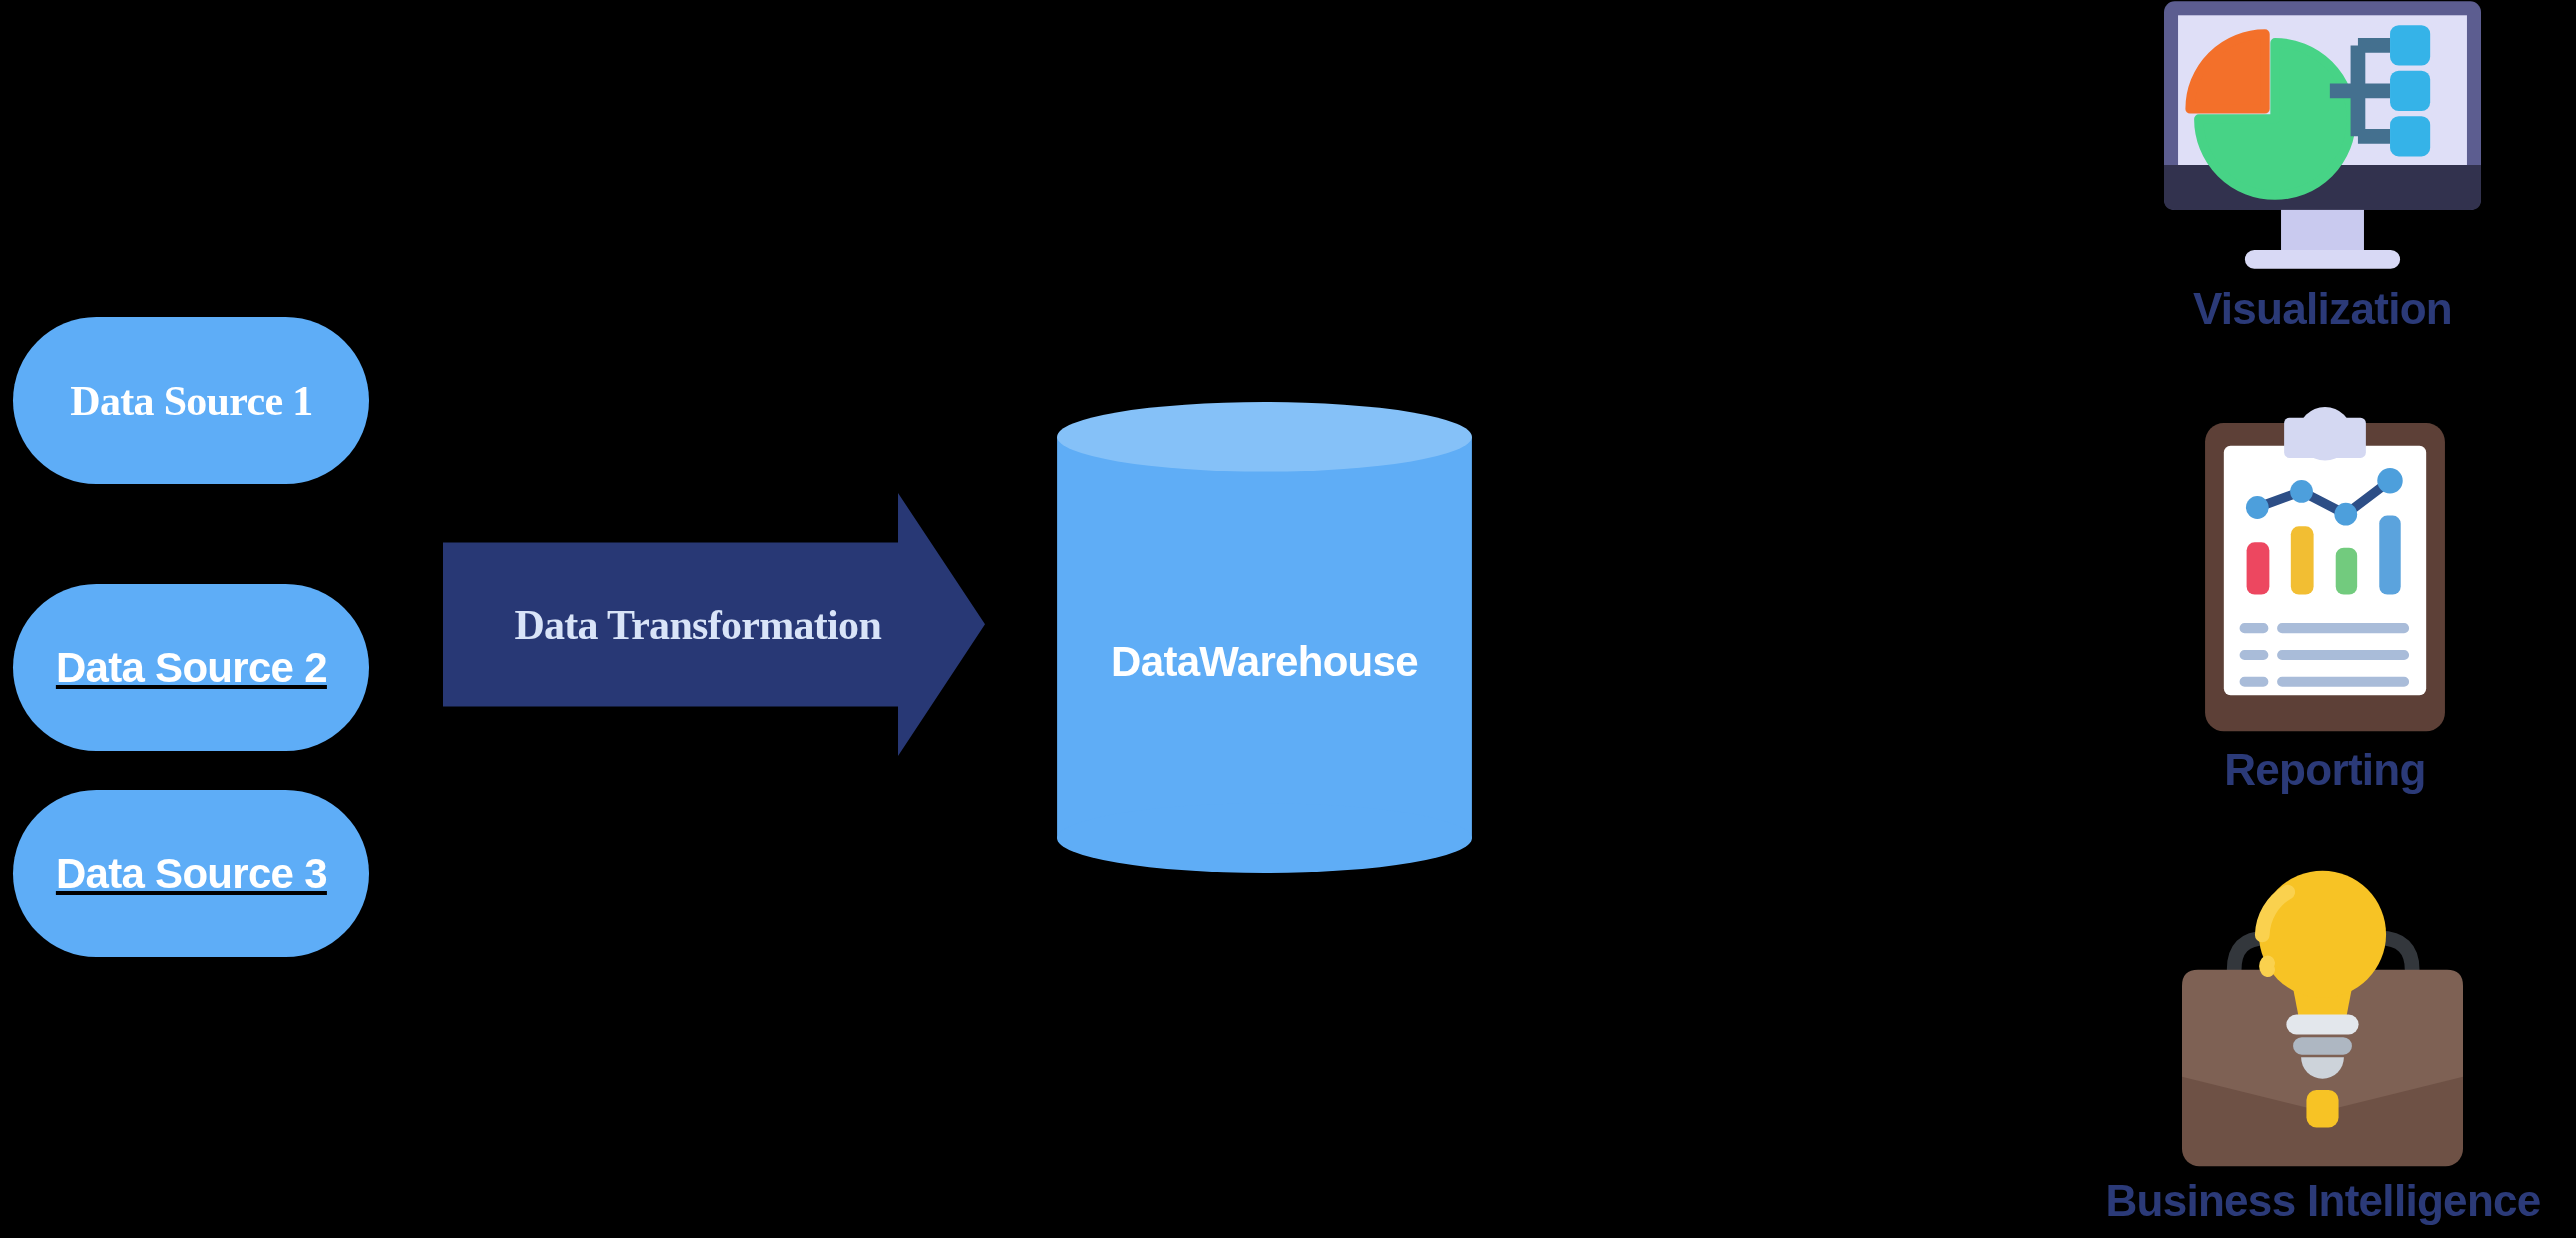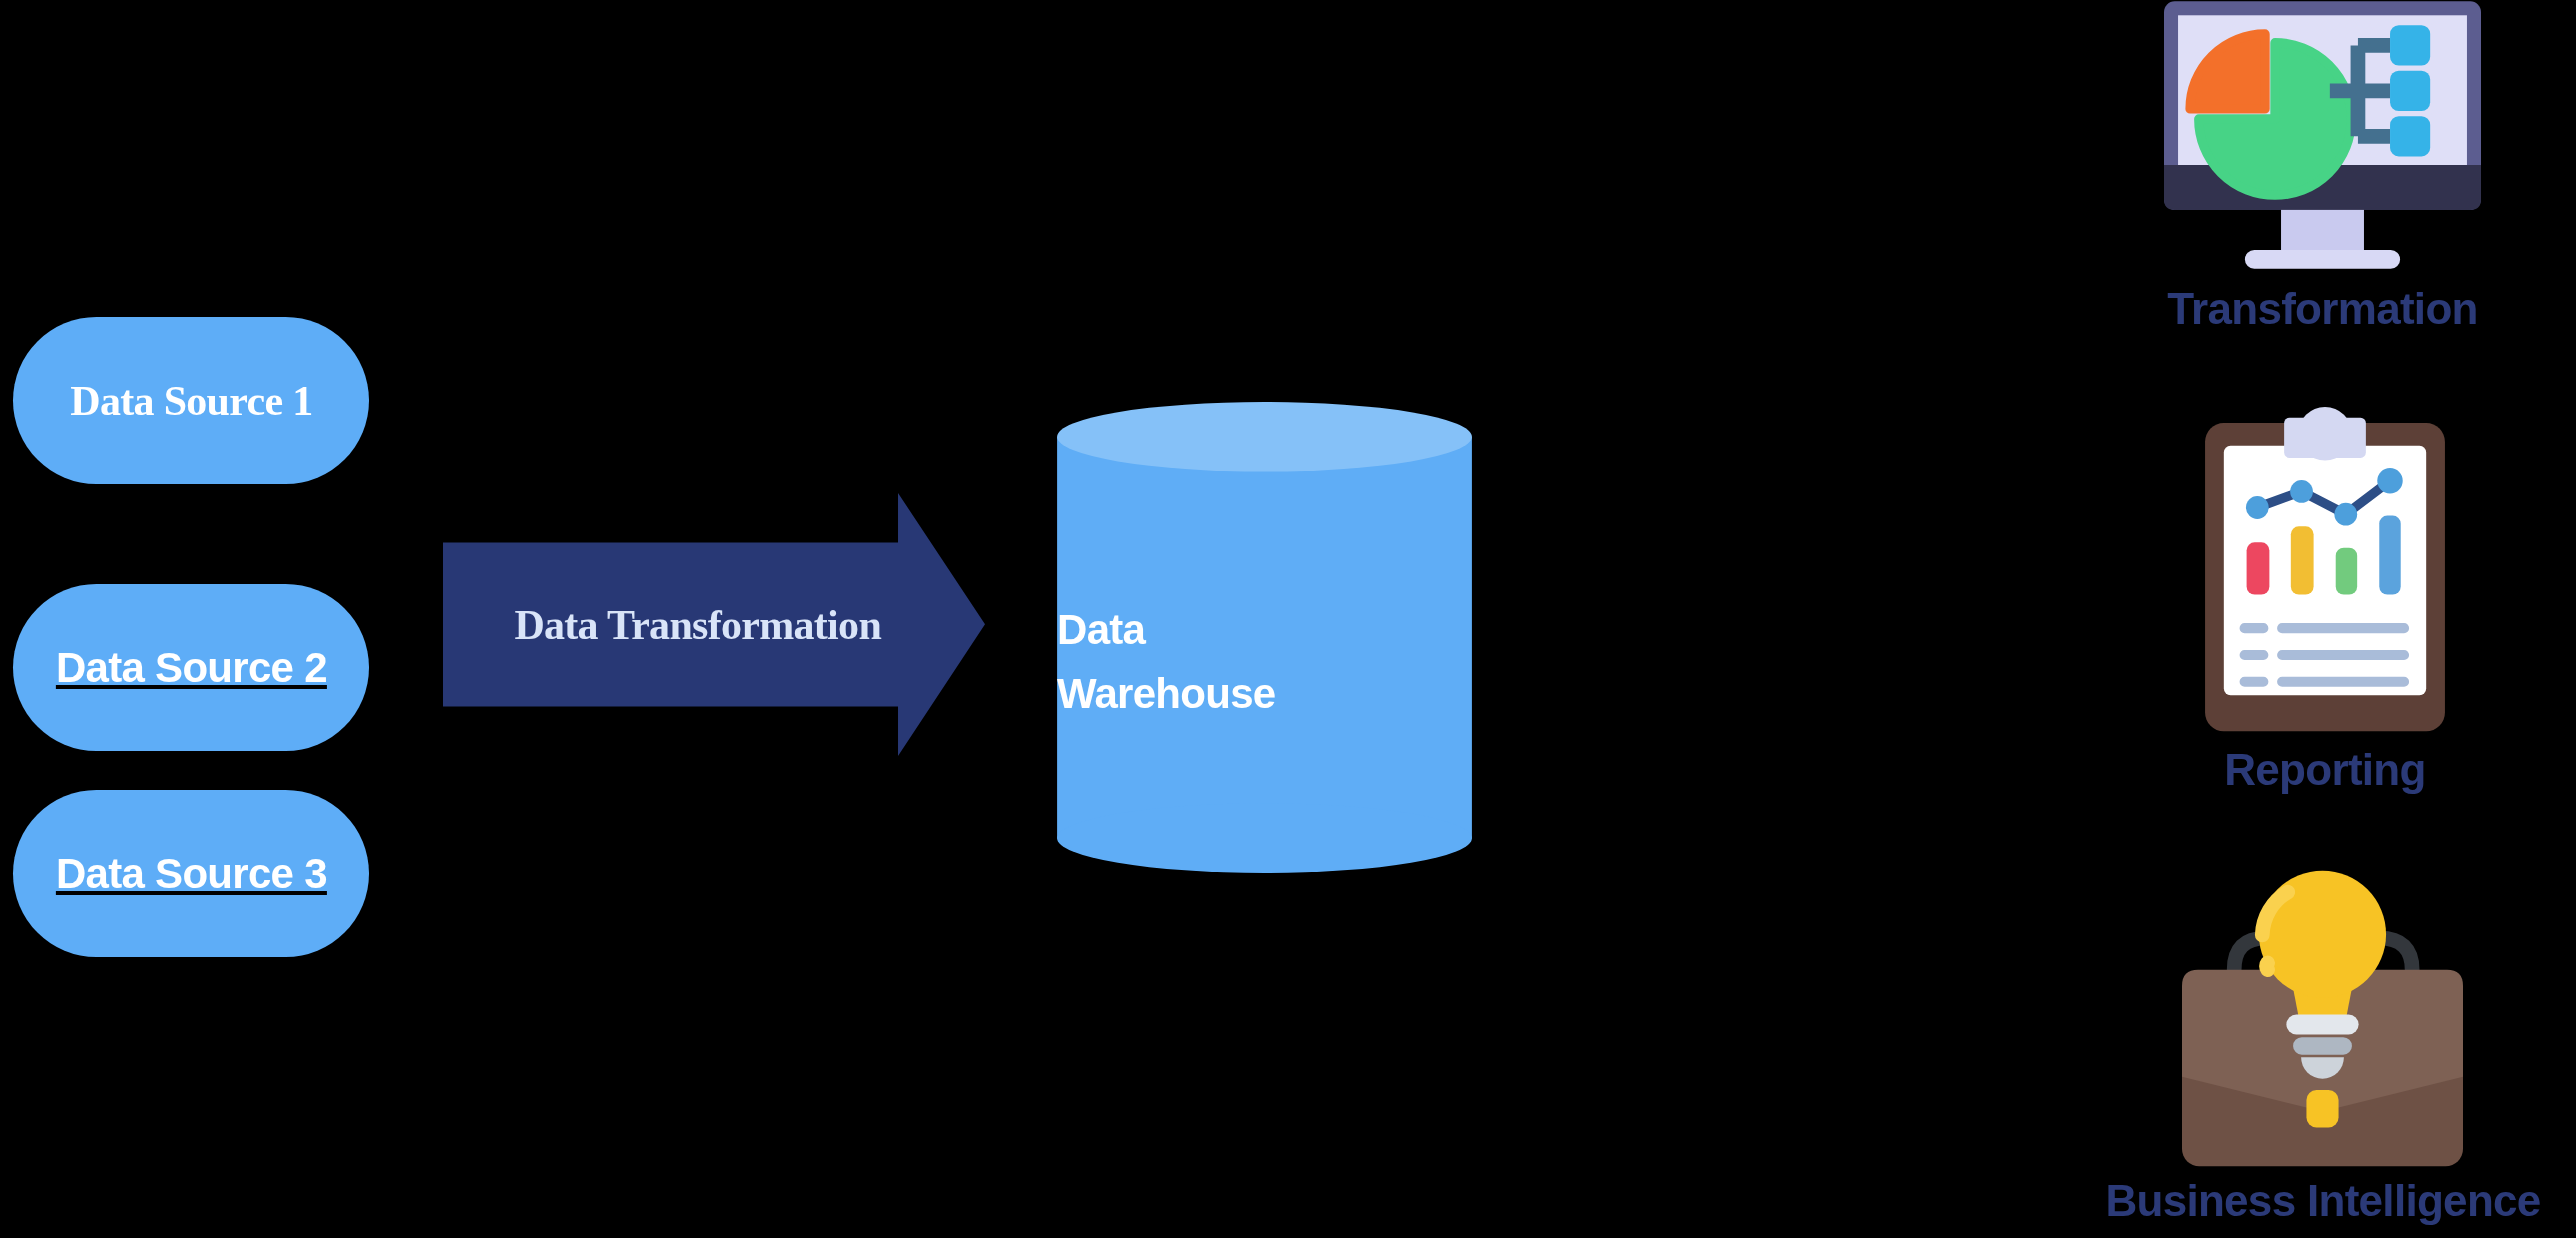--- a/index.html
+++ b/index.html
@@ -31,21 +31,21 @@
     display:flex;align-items:center;justify-content:center;
     color:#D9E4F8;font-size:42px;font-weight:bold;letter-spacing:-0.7px;
     white-space:nowrap;pointer-events:none;
   }
 
   
   .cyl-wrap{left:1057px;top:402px;width:415px;height:471px;}
   .cyl-label{
     position:absolute;left:0;top:0;width:100%;height:100%;
     box-sizing:border-box;padding-top:48px;
-    display:flex;flex-direction:column;align-items:flex-start;justify-content:center;
+    display:flex;flex-direction:row;align-items:center;justify-content:center;
     color:#ffffff;font-size:42px;font-weight:bold;letter-spacing:-0.7px;
     line-height:64px;text-align:center;
   }
 
   
   .icon-label{
     color:#2B3A78;font-size:44px;font-weight:bold;letter-spacing:-0.7px;
     text-align:center;white-space:nowrap;
   }
   .lbl-viz{left:2164px;top:284px;width:317px;}
@@ -95,21 +95,21 @@
       <path d="M166,176 L166,62 A114,114 0 1 1 52,176 Z" fill="#47D386" stroke="#47D386" stroke-width="14" stroke-linejoin="round"></path>
       <path d="M151,161 L151,49 A112,112 0 0 0 39,161 Z" fill="#F3702A" stroke="#F3702A" stroke-width="14" stroke-linejoin="round"></path>
       <path d="M248,134 H338 M290,66 V202 M290,66 H338 M290,202 H338" fill="none" stroke="#44708F" stroke-width="22"></path>
       <rect x="338" y="36" width="60" height="60" rx="13" fill="#35B3E8"></rect>
       <rect x="338" y="104" width="60" height="60" rx="13" fill="#35B3E8"></rect>
       <rect x="338" y="172" width="60" height="60" rx="13" fill="#35B3E8"></rect>
       <rect x="175" y="312" width="124" height="60" fill="#C9CAEF"></rect>
       <rect x="121" y="372" width="232" height="28" rx="14" fill="#D8D9F5"></rect>
     </svg>
   </div>
-  <div class="abs icon-label lbl-viz">Transformation</div>
+  <div class="abs icon-label lbl-viz">Visualization</div>
 
   <div class="abs" style="left:2205px;top:407px;width:240px;height:327px;">
     <svg width="240" height="327" viewBox="0 0 358 488">
       <rect x="0" y="24" width="358" height="460" rx="28" fill="#5D4037"></rect>
       <rect x="28" y="58" width="302" height="372" rx="10" fill="#FFFFFF"></rect>
       <circle cx="179" cy="40" r="40" fill="#D4D8F2"></circle>
       <rect x="118" y="16" width="122" height="60" rx="8" fill="#D4D8F2"></rect>
       <polyline points="78,150 144,126 210,160 276,110" fill="none" stroke="#2D4E86" stroke-width="14" stroke-linejoin="round"></polyline>
       <circle cx="78" cy="150" r="17" fill="#4D9FDC"></circle>
       <circle cx="144" cy="126" r="17" fill="#4D9FDC"></circle>

